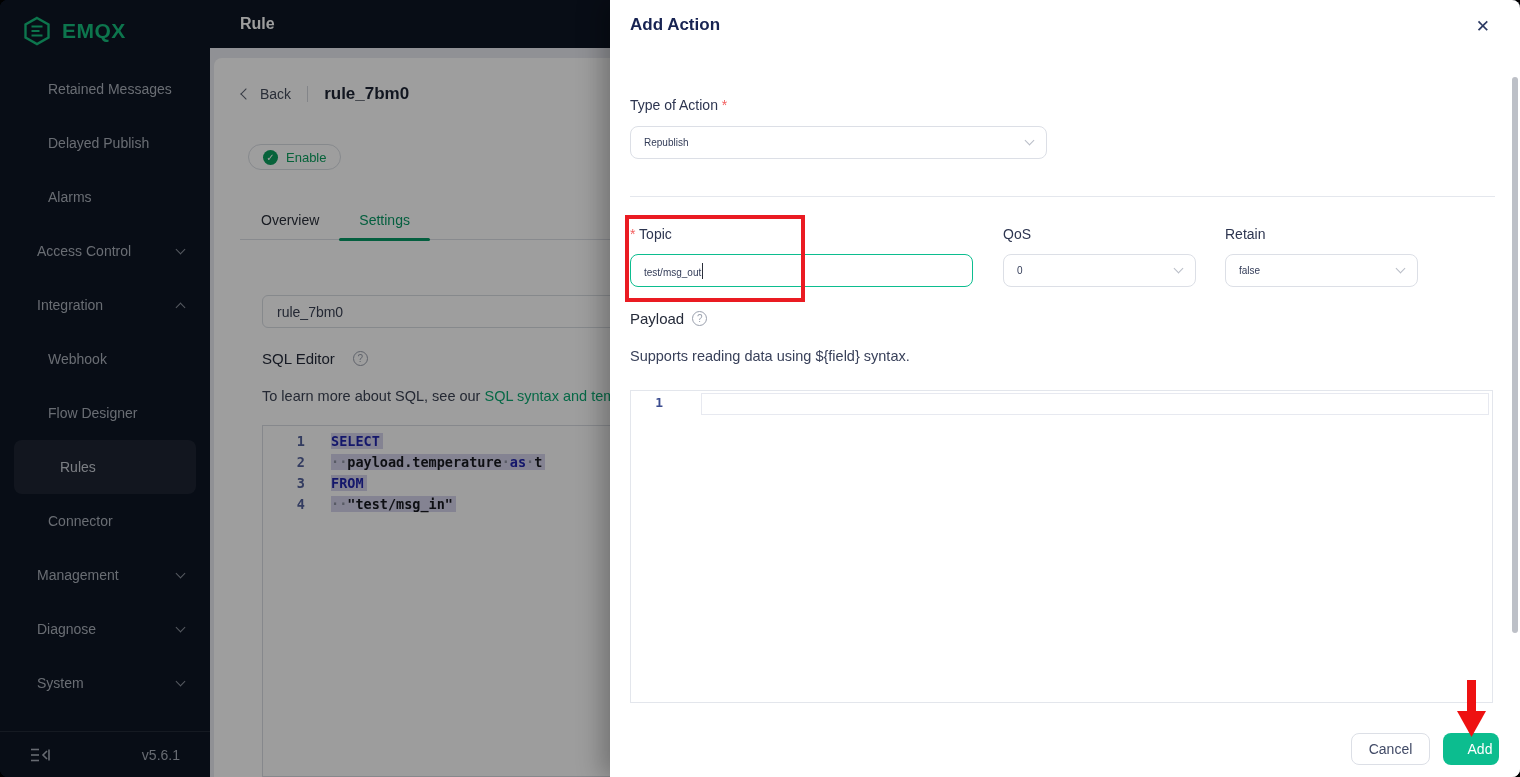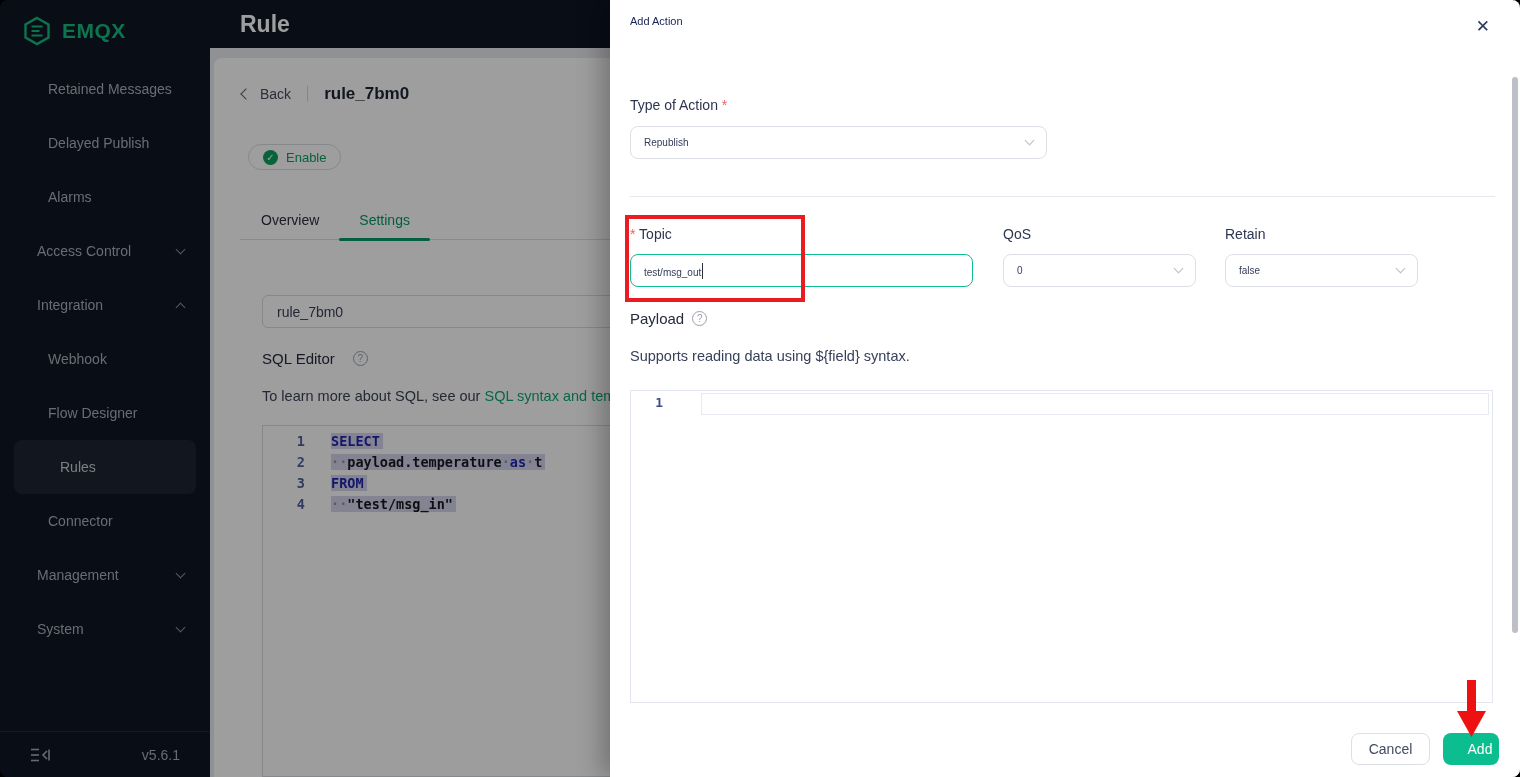--- a/index.html
+++ b/index.html
@@ -17,21 +17,21 @@
   .nav-item.active { background:rgba(255,255,255,.07); border-radius:8px; margin:0 14px; padding-left:46px; color:#c7ccd4; }
   .chev { width:7px; height:7px; border-right:1.6px solid #8b919c; border-bottom:1.6px solid #8b919c; display:inline-block; }
   .chev.down { transform:rotate(45deg); margin:-4px 26px 0 auto; }
   .chev.up { transform:rotate(-135deg); margin:4px 26px 0 auto; }
   .sidebar-footer { position:absolute; left:0; right:0; bottom:0; height:46px; border-top:1px solid rgba(255,255,255,.09);
     display:flex; align-items:center; justify-content:space-between; padding:0 30px 0 30px; color:#a7adb8; font-size:14px; }
 
   
   .main { position:absolute; left:210px; top:0; right:0; bottom:0; background:#e9ebf0; z-index:1; }
   .page-header { height:48px; background:#0d1524; display:flex; align-items:center; padding-left:30px; }
-  .page-title { color:#fff; font-size:23px; font-weight:700; }
+  .page-title { color:#fff; font-size:16px; font-weight:700; }
   .card { position:absolute; left:4px; top:58px; right:0; bottom:0; background:#fff; border-radius:8px 0 0 0; overflow:hidden; }
   .back-row { position:absolute; left:28px; top:26px; display:flex; align-items:center; font-size:14px; color:#454c5c; }
   .back-chev { width:8px; height:8px; border-left:1.8px solid #5a6170; border-bottom:1.8px solid #5a6170; transform:rotate(45deg); margin-right:10px; }
   .back-sep { width:1px; height:16px; background:#d3d7de; margin:0 16px; }
   .rule-title { font-size:17px; font-weight:700; color:#1d2534; }
   .enable-badge { position:absolute; left:34px; top:86px; height:26px; border:1px solid #d9dde3; border-radius:14px;
     display:inline-flex; align-items:center; gap:8px; padding:0 14px; color:#0ca05f; font-size:13px; background:#fff; }
   .check-circle { width:15px; height:15px; border-radius:50%; background:#0ca05f; color:#fff; font-size:10px; line-height:15px; text-align:center; display:inline-block; }
   .tabs { position:absolute; left:26px; top:142px; right:0; height:40px; border-bottom:1px solid #dcdfe6; display:flex; }
   .tab { position:relative; height:40px; display:flex; align-items:center; padding:0 20px; font-size:14px; color:#2a2f3a; cursor:pointer; }
@@ -51,21 +51,21 @@
   .gut { width:56px; flex:none; text-align:right; padding-right:14px; color:#53619b; background:transparent; }
   .code-text { padding-left:12px; white-space:pre; }
   .sel { background:#d5d3ec; padding:0 3px 0 0; }
   .kw { color:#2126ad; } .pln { color:#17191f; } .ws { color:#8f93a3; }
 
   
   .overlay { position:absolute; inset:0; background:rgba(0,0,0,.38); z-index:5; }
 
   
   .drawer { position:absolute; left:610px; top:0; right:0; bottom:0; background:#fff; z-index:10; box-shadow:-8px 0 24px rgba(0,0,0,.28); }
-  .drawer-title { position:absolute; left:20px; top:15px; font-size:11px; font-weight:400; color:#172352;text-align:right; }
+  .drawer-title { position:absolute; left:20px; top:15px; font-size:17px; font-weight:700; color:#172352;text-align:right; }
   .drawer-close { position:absolute; right:30px; top:16px; font-size:17px; color:#2c3a63; cursor:pointer; }
   .field-label { position:absolute; font-size:14px; color:#2d3550; }
   .req-after::after { content:" *"; color:#f25e5e; }
   .req-before::before { content:"* "; color:#f25e5e; }
   .select, .input { position:absolute; height:33px; border:1px solid #dcdfe6; border-radius:8px; background:#fff;
     display:flex; align-items:center; justify-content:space-between; padding:0 13px; font-size:10px; color:#333c58; }
   .sel-chev { width:7px; height:7px; border-right:1.5px solid #b9bdc7; border-bottom:1.5px solid #b9bdc7; transform:rotate(45deg); margin-top:-4px; }
   .divider { position:absolute; left:20px; right:25px; top:196px; border-top:1px solid #e4e7ed; }
   .input.focus { border-color:#0cbd8f; }
   .caret { display:inline-block; width:1px; height:16px; background:#2a2f3a; margin-left:1px; vertical-align:-3px; }
@@ -127,20 +127,24 @@
           <span>Rules</span>
         </div>
       <div class="nav-item sub">
           <span>Connector</span>
         </div>
       <div class="nav-item group">
           <span>Management</span>
           <span class="chev down"></span>
         </div>
       <div class="nav-item group">
+          <span>Diagnose</span>
+          <span class="chev down"></span>
+        </div>
+      <div class="nav-item group">
           <span>System</span>
           <span class="chev down"></span>
         </div>
     </nav>
     <div class="sidebar-footer">
       <svg width="20" height="16" viewBox="0 0 20 16">
         <line x1="1" y1="2.5" x2="9" y2="2.5" stroke="#a7adb8" stroke-width="1.6"></line>
         <line x1="1" y1="8" x2="9" y2="8" stroke="#a7adb8" stroke-width="1.6"></line>
         <line x1="1" y1="13.5" x2="9" y2="13.5" stroke="#a7adb8" stroke-width="1.6"></line>
         <polyline points="17,4 13,8 17,12" fill="none" stroke="#a7adb8" stroke-width="1.6"></polyline>

